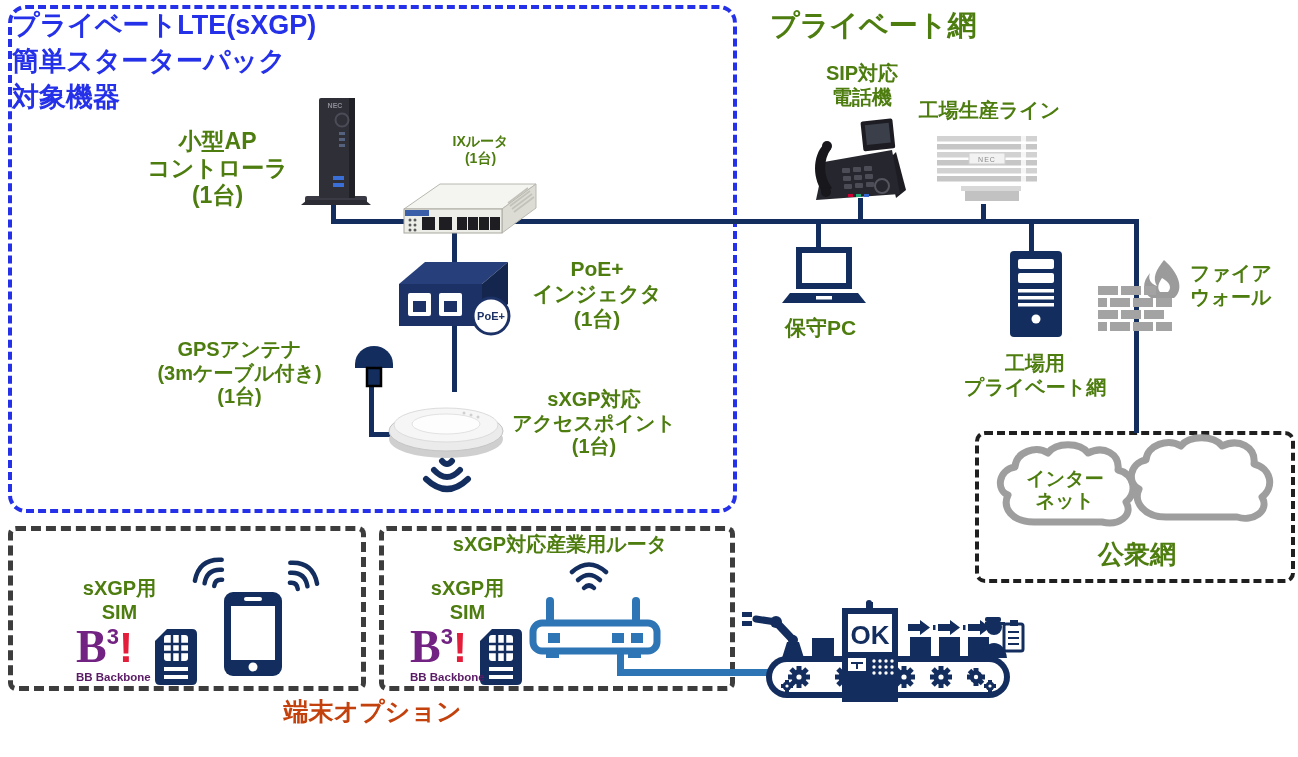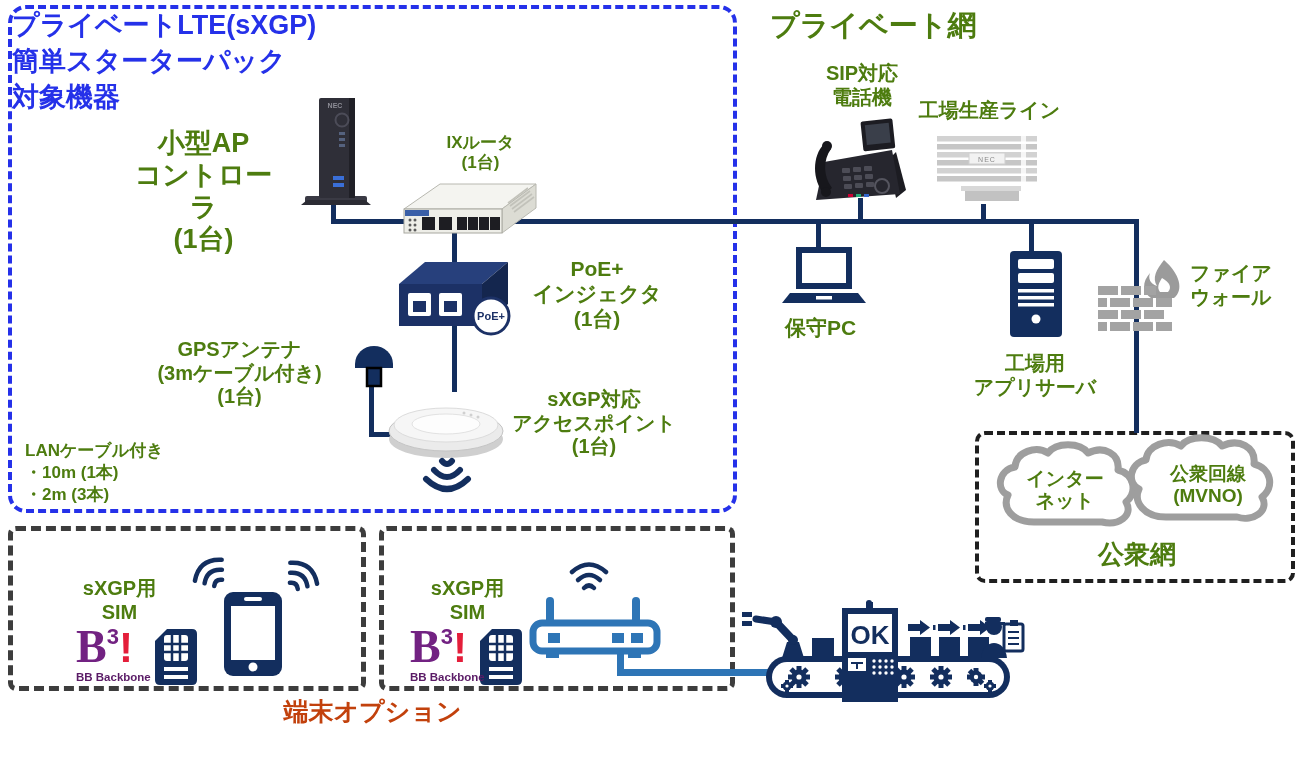--- a/index.html
+++ b/index.html
@@ -399,70 +399,66 @@
         <line x1="266" y1="32" x2="277" y2="32"></line>
         <line x1="266" y1="38" x2="277" y2="38"></line>
         <line x1="266" y1="44" x2="277" y2="44"></line>
       </g>
   </svg>
 
   <div class="lbl blue left" style="left:12px;top:8px;width:460px;font-size:27px;line-height:1.33;">プライベートLTE(sXGP)
 簡単スターターパック
 対象機器</div>
 
-  <div class="lbl" style="left:121px;top:128px;width:165px;font-size:27px;">小型AP
+  <div class="lbl" style="left:135px;top:128px;width:165px;font-size:23px;">小型AP
 コントローラ
 (1台)</div>
 
-  <div class="lbl" style="left:413px;top:133px;width:135px;font-size:17px;">IXルータ
+  <div class="lbl" style="left:413px;top:133px;width:135px;font-size:14px;">IXルータ
 (1台)</div>
 
   <div class="lbl" style="left:512px;top:257px;width:170px;font-size:21px;">PoE+
 インジェクタ
 (1台)</div>
 
   <div class="lbl" style="left:122px;top:338px;width:235px;font-size:20px;">GPSアンテナ
 (3mケーブル付き)
 (1台)</div>
 
   <div class="lbl" style="left:500px;top:388px;width:188px;font-size:20px;">sXGP対応
 アクセスポイント
 (1台)</div>
 
-  <div class="lbl left" style="left:25px;top:440px;width:205px;font-size:17px;line-height:1.3;">LANケーブル付き
-・10m (1本)
-・2m  (3本)</div>
 
   <div class="lbl left" style="left:770px;top:8px;width:280px;font-size:29px;">プライベート網</div>
 
   <div class="lbl" style="left:797px;top:62px;width:130px;font-size:20px;">SIP対応
 電話機</div>
 
   <div class="lbl" style="left:912px;top:99px;width:155px;font-size:20px;">工場生産ライン</div>
 
   <div class="lbl" style="left:768px;top:316px;width:105px;font-size:21px;">保守PC</div>
 
   <div class="lbl" style="left:955px;top:352px;width:160px;font-size:20px;">工場用
-アプリサーバ</div>
+プライベート網</div>
 
   <div class="lbl left" style="left:1190px;top:262px;width:110px;font-size:20px;">ファイア
 ウォール</div>
 
   <div class="lbl" style="left:1003px;top:468px;width:124px;font-size:19px;">インター
 ネット</div>
 
-  <div class="lbl" style="left:1136px;top:463px;width:144px;font-size:19px;">公衆回線
-(MVNO)</div>
 
   <div class="lbl" style="left:1058px;top:539px;width:158px;font-size:26px;">公衆網</div>
 
 
   <div class="lbl" style="left:52px;top:577px;width:135px;font-size:20px;">sXGP用
 SIM</div>
 
+  <div class="lbl" style="left:415px;top:533px;width:290px;font-size:20px;">sXGP対応産業用ルータ</div>
 
   <div class="lbl" style="left:400px;top:577px;width:135px;font-size:20px;">sXGP用
 SIM</div>
 
   <div class="lbl grey" style="left:250px;top:697px;width:245px;font-size:25px;">端末オプション</div>
 
 
 </div>
 
 </body></html>

